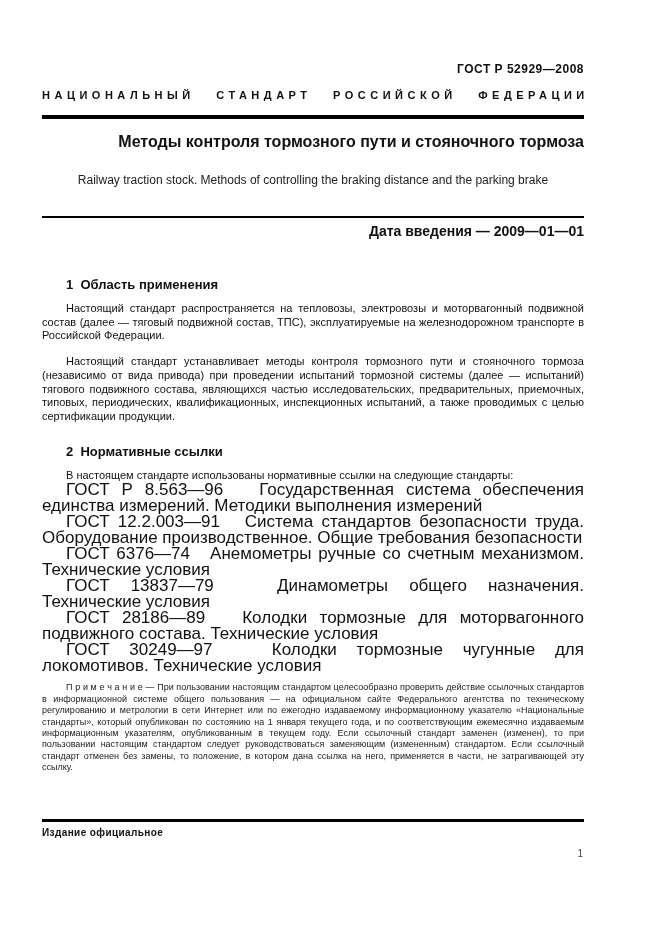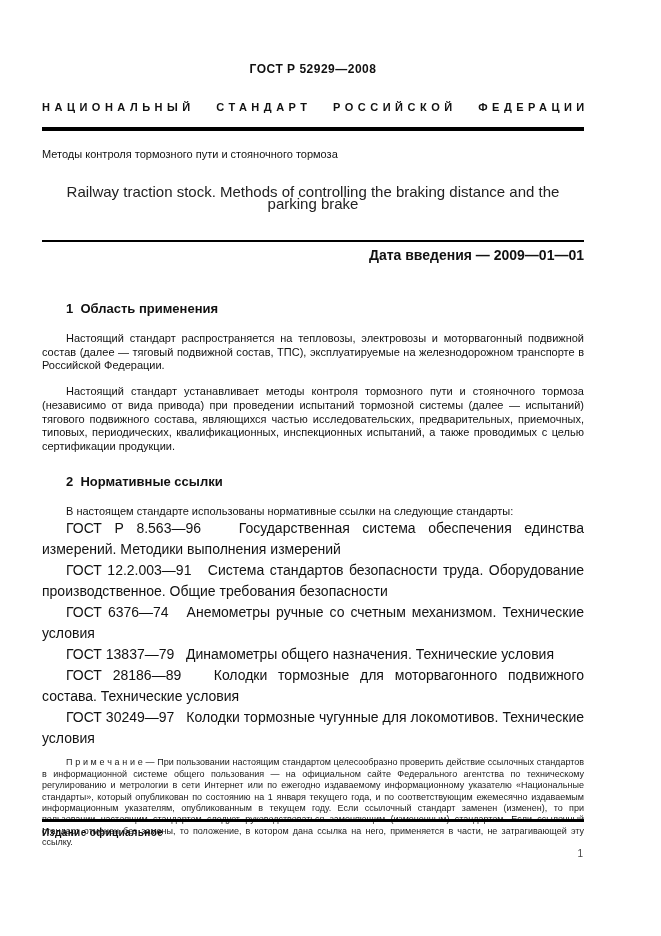--- a/index.html
+++ b/index.html
@@ -11,28 +11,28 @@
     margin: 0 auto;
     background: #ffffff;
     color: #111;
     font-family: "Liberation Sans", "DejaVu Sans", sans-serif;
     overflow: hidden;
   }
   .content {
     padding: 62px 77px 0 42px; 
   }
   .doc-number {
-    text-align: center;
+    text-align: right;
     font-size: 12px;
     font-weight: bold;
     letter-spacing: 0.5px;
     line-height: 14px;
   }
   .std-type {
-    margin-top: 24px;
+    margin-top: 12px;
     font-size: 11px;
     font-weight: bold;
     letter-spacing: 4.5px;
     word-spacing: 14px;
     line-height: 14px;
     text-align: justify;
     text-align-last: justify;
     white-space: nowrap;
     overflow: hidden;
   }
@@ -42,29 +42,29 @@
   }
   .title {
     margin-top: 36px;
     text-align: center;
     font-size: 13px;
     font-weight: bold;
     line-height: 15px;
   }
   .subtitle {
     margin-top: 16px;
-    text-align: left;
-    font-size: 11px;
-    font-weight: normal;
+    text-align: right;
+    font-size: 16px;
+    font-weight: bold;
     line-height: 14px;
   }
   .title-en {
     margin-top: 25px;
     text-align: center;
-    font-size: 15px;
+    font-size: 12px;
     line-height: 12px;
     color: #222;
   }
   .rule-medium {
     margin-top: 30px;
     border-top: 2px solid #000;
   }
   .intro-date {
     margin-top: 7px;
     text-align: right;
@@ -74,30 +74,30 @@
   }
   .section-heading {
     margin-top: 40px;
     padding-left: 24px;
     font-size: 13px;
     font-weight: bold;
     line-height: 16px;
   }
   .section-heading.second { margin-top: 20px; }
   .body-par {
-    margin-top: 15px;
+    margin-top: 9px;
     font-size: 11px;
     line-height: 13.7px;
     text-align: justify;
     text-indent: 24px;
   }
   .body-par + .body-par { margin-top: 12px; }
   .ref-line {
-    font-size: 14px;
-    line-height: 21px;
+    font-size: 17px;
+    line-height: 16px;
     text-align: justify;
     text-indent: 24px;
   }
   .note-par {
     margin-top: 8px;
     font-size: 9px;
     line-height: 11.4px;
     text-align: justify;
     text-indent: 24px;
     color: #1a1a1a;

